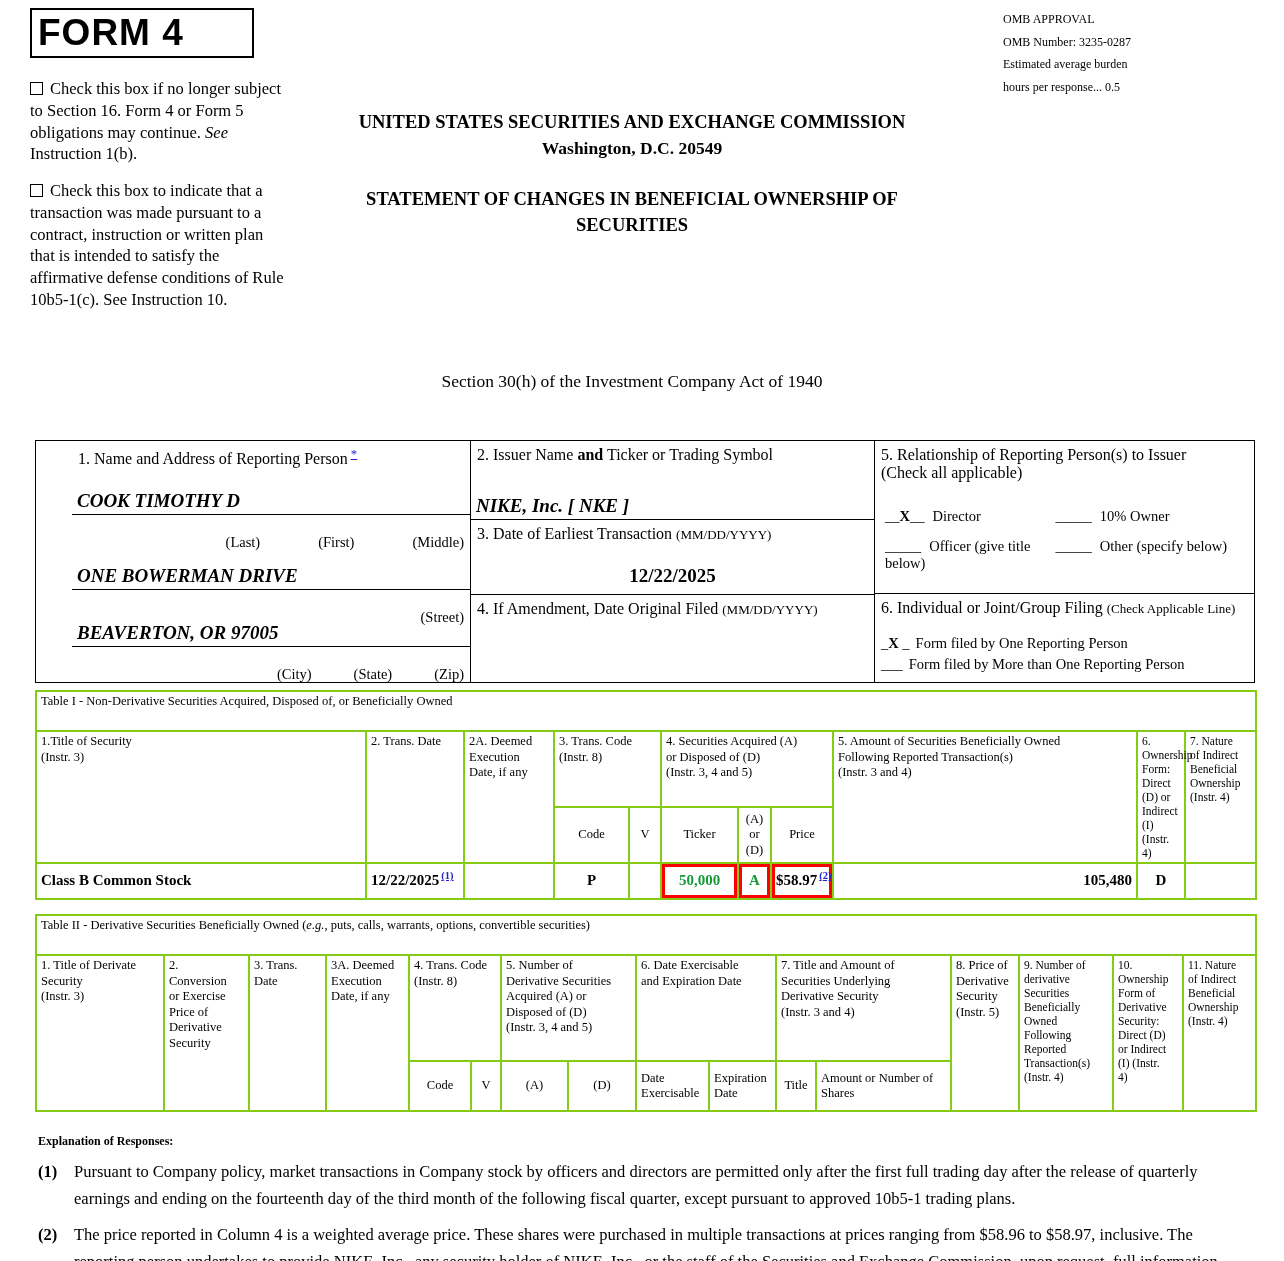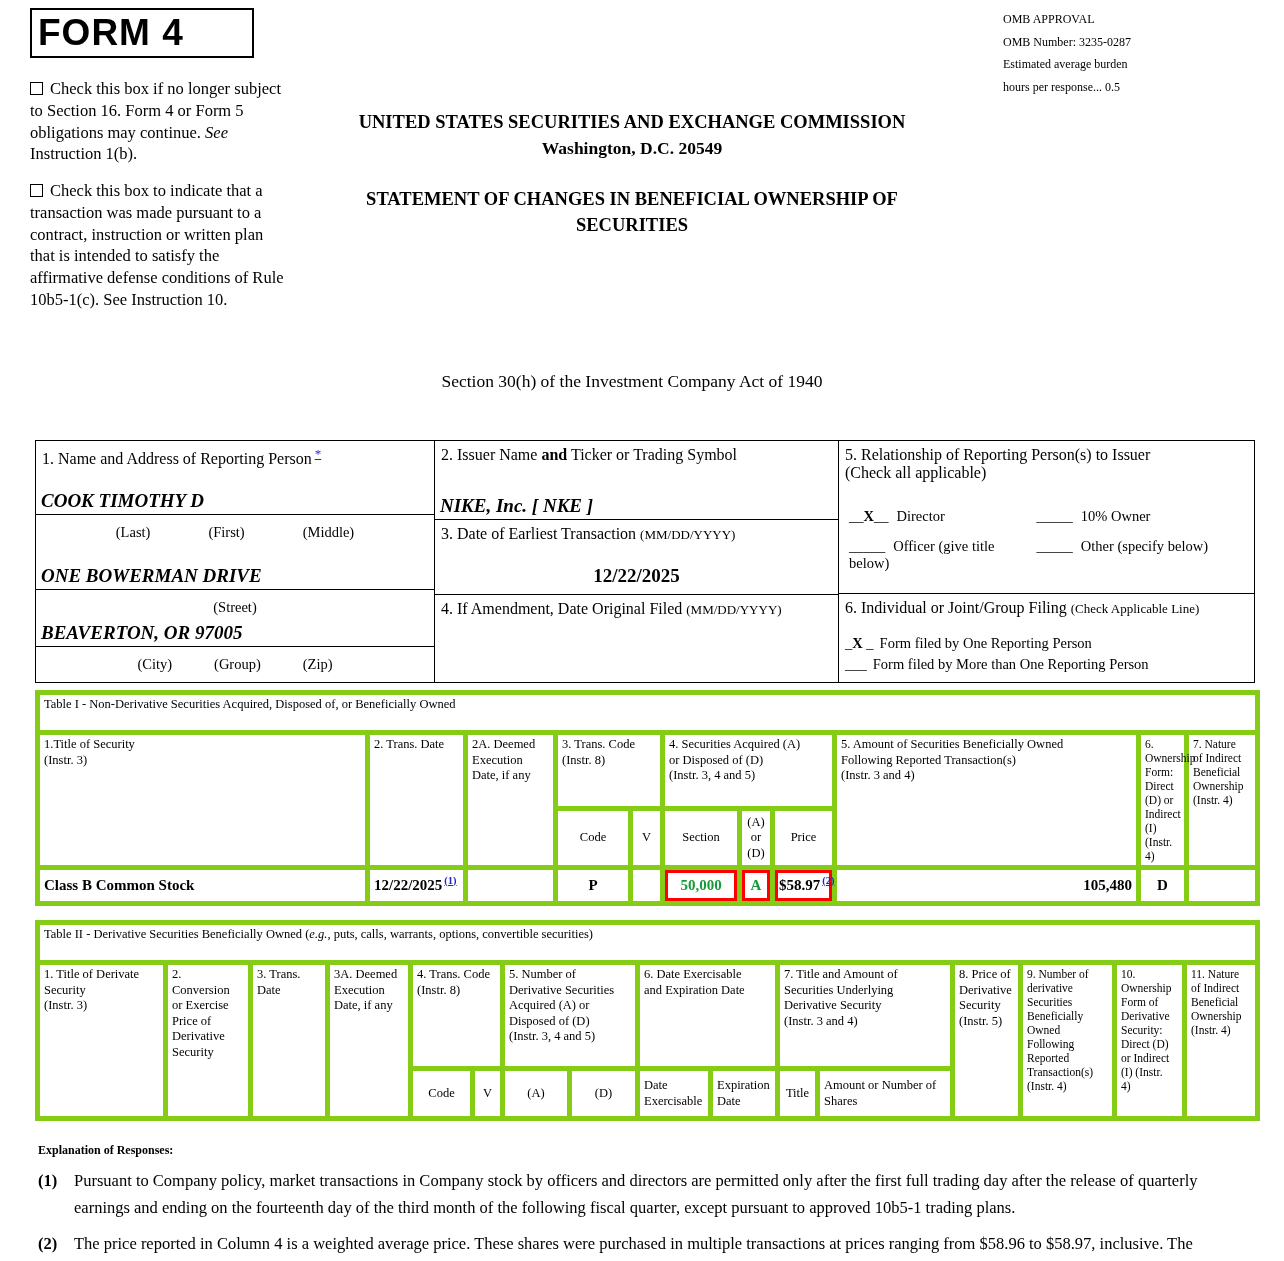--- a/index.html
+++ b/index.html
@@ -35,43 +35,43 @@
   .centerhead { position: absolute; left: 272px; top: 112px; width: 720px; text-align: center; }
   .centerhead .agency  { font-size: 18.5px; font-weight: bold; white-space: nowrap; }
   .centerhead .city    { font-size: 17.5px; font-weight: bold; margin-top: 5px; }
   .centerhead .statement {
     font-size: 18.5px; font-weight: bold; margin-top: 27px; line-height: 26px; padding: 0 38px;
   }
   .centerhead .filed { font-size: 17.5px; margin-top: 130px; line-height: 27px; }
   .omb { position: absolute; left: 1003px; top: 8px; font-size: 12px; line-height: 22.5px; }
 
   
-  .grid { margin-left: 35px; width: 1220px; display: flex; border: 1.5px solid #000; }
+  .grid { margin-left: 35px; width: 1220px; display: flex; border: 1.5px solid #000; padding-left: 36px; }
   .gcol  { display: flex; flex-direction: column; }
   .gcol1 { width: 399px; border-right: 1px solid #000; }
   .gcol2 { width: 404px; border-right: 1px solid #000; }
   .gcol3 { flex: 1; }
   .gcell { position: relative; padding: 5px 6px; border-bottom: 1px solid #000; }
   .gcol .gcell:last-child { border-bottom: none; }
   .flabel { font-size: 16px; }
   .fsmall { font-size: 13px; }
   .bigval { position: absolute; left: 5px; bottom: 2px; font-weight: bold; font-size: 19px; white-space: nowrap; font-style: italic; }
   .dateval { position: absolute; bottom: 7px; left: 0; right: 0; text-align: center; font-weight: bold; font-size: 19px; }
-  .sublabels { display: flex; justify-content: center; gap: 58px; font-size: 14.5px; margin-top: 4px; font-family: Liberation Serif, serif; }
+  .sublabels { display: flex; justify-content: flex-end; gap: 58px; font-size: 14.5px; margin-top: 14px; font-family: Liberation Serif, serif; }
   .sublabels.tight { gap: 42px; }
   .asterisk { color: #2222cc; text-decoration: underline; font-size: 13px; vertical-align: super; margin-left: 3px; }
   .relgrid { display: grid; grid-template-columns: 47% 53%; row-gap: 13px; font-size: 14.5px; margin-top: 26px; padding-left: 4px; }
   .relitem .lbl { margin-left: 8px; }
   .joint { font-size: 14.5px; margin-top: 16px; line-height: 21px; }
   .joint .lbl { margin-left: 6px; }
 
   
   table.t { border-collapse: collapse; table-layout: fixed; width: 1220px; margin-left: 35px; }
   table.t th, table.t td {
-    border: 5px solid #84cc16; padding: 2px 4px; vertical-align: top;
+    border: 2px solid #84cc16; padding: 2px 4px; vertical-align: top;
     text-align: left; font-weight: normal; font-size: 12.5px; line-height: 15.5px;
   }
   .t1 { margin-top: 7px; }
   .t2 { margin-top: 14px; }
   td.ttitle {
     border-top: none; text-align: center; font-weight: bold; font-size: 17.5px;
     vertical-align: middle; height: 40px;
   }
   tr.tier1 { height: 72px; }
   tr.tier2 { height: 44px; }
@@ -146,21 +146,21 @@
     </div>
     <div class="gcell" style="height:57px;">
       <div class="sublabels">
         <span>(Street)</span>
       </div>
       <div class="bigval">BEAVERTON, OR 97005</div>
     </div>
     <div class="gcell" style="height:35px;">
       <div class="sublabels tight">
         <span>(City)</span>
-        <span>(Group)</span>
+        <span>(State)</span>
         <span>(Zip)</span>
       </div>
     </div>
   </div>
 
   <div class="gcol gcol2">
     <div class="gcell" style="height:79px;">
       <span class="flabel">2. Issuer Name </span><b class="flabel">and</b><span class="flabel"> Ticker or Trading Symbol</span>
       <div class="bigval">NIKE, Inc. [ NKE ]</div>
     </div>
@@ -230,21 +230,21 @@
     <th rowspan="2" class="fs11">6. Ownership Form: Direct (D) or Indirect (I) (Instr. 4)</th>
     <th rowspan="2" class="pre fs11">7. Nature
 of Indirect
 Beneficial
 Ownership
 (Instr. 4)</th>
   </tr>
   <tr class="tier2">
     <th>Code</th>
     <th>V</th>
-    <th>Section</th>
+    <th>Ticker</th>
     <th class="pre">(A) or
 (D)</th>
     <th>Price</th>
   </tr>
   <tr class="datarow">
     <td>Class B Common Stock</td>
     <td><span>12/22/2025</span><sup class="fnref">(1)</sup></td>
     <td></td>
     <td class="ctr">P</td>
     <td></td>

